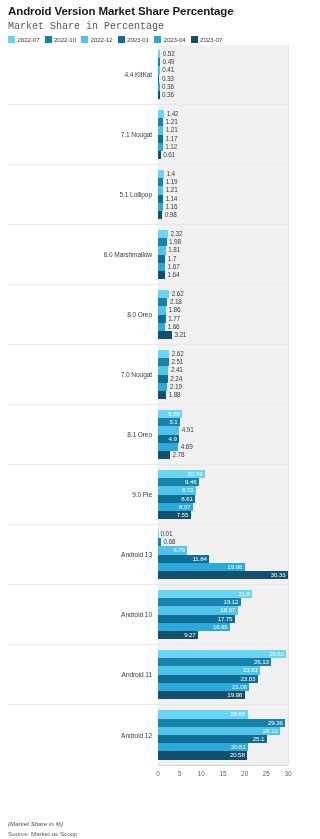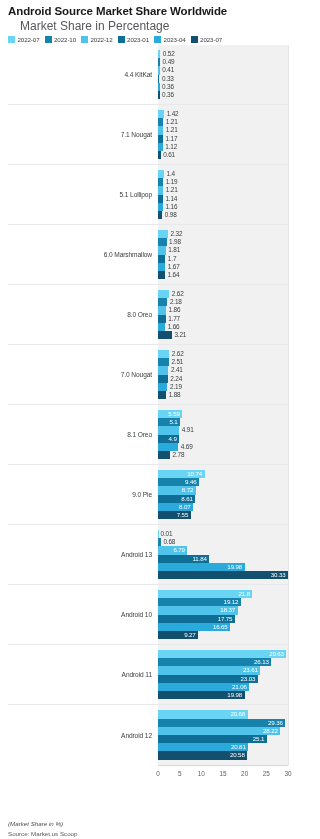--- a/index.html
+++ b/index.html
@@ -13,21 +13,21 @@
     overflow: hidden;
   }
   .wrap { width:296px; height:839px; position:relative; padding:0 8px; }
 
   .chart-title {
     font-size: 11.5px; font-weight: bold; color: #1a1a1a;
     letter-spacing: -0.1px;
     margin: 5px 0 0 0; line-height: 13px;
   }
   .chart-subtitle {
-    font-size: 12px; color: #55585c; margin: 4px 0 0 12px; line-height: 9px;
+    font-size: 10px; color: #55585c; margin: 4px 0 0 0; line-height: 9px; font-family: Liberation Mono, monospace;
   }
 
   .legend { margin: 5px 0 2px 0; display: flex; align-items: center; gap: 5px; flex-wrap: nowrap; }
   .legend-item { display: flex; align-items: center; gap: 2.5px; }
   .legend-swatch { width: 7px; height: 7px; display: block; flex: 0 0 auto; }
   .legend-label { font-size: 6.2px; color: #3c4043; white-space: nowrap; letter-spacing: -0.1px; }
 
   
   .plot {
     position: relative;
@@ -95,21 +95,21 @@
 
   .footer { position: absolute; left: 8px; bottom: 6px; }
   .footer-note { font-size: 6.2px; color: #4a4d50; font-style: italic; line-height: 9px; }
   .footer-src { font-size: 6.2px; color: #55585c; line-height: 9px; margin-top: 1px; }
 </style>
 </head>
 <body>
 
 <div class="wrap">
 
-  <div class="chart-title">Android Source Market Share Worldwide</div>
+  <div class="chart-title">Android Version Market Share Percentage</div>
   <div class="chart-subtitle">Market Share in Percentage</div>
 
   <div class="legend" id="legend">
       <div class="legend-item">
         <span class="legend-swatch" style="background: rgb(106, 212, 244);"></span>
         <span class="legend-label">2022-07</span>
       </div>
       <div class="legend-item">
         <span class="legend-swatch" style="background: rgb(23, 131, 173);"></span>
         <span class="legend-label">2022-10</span>

